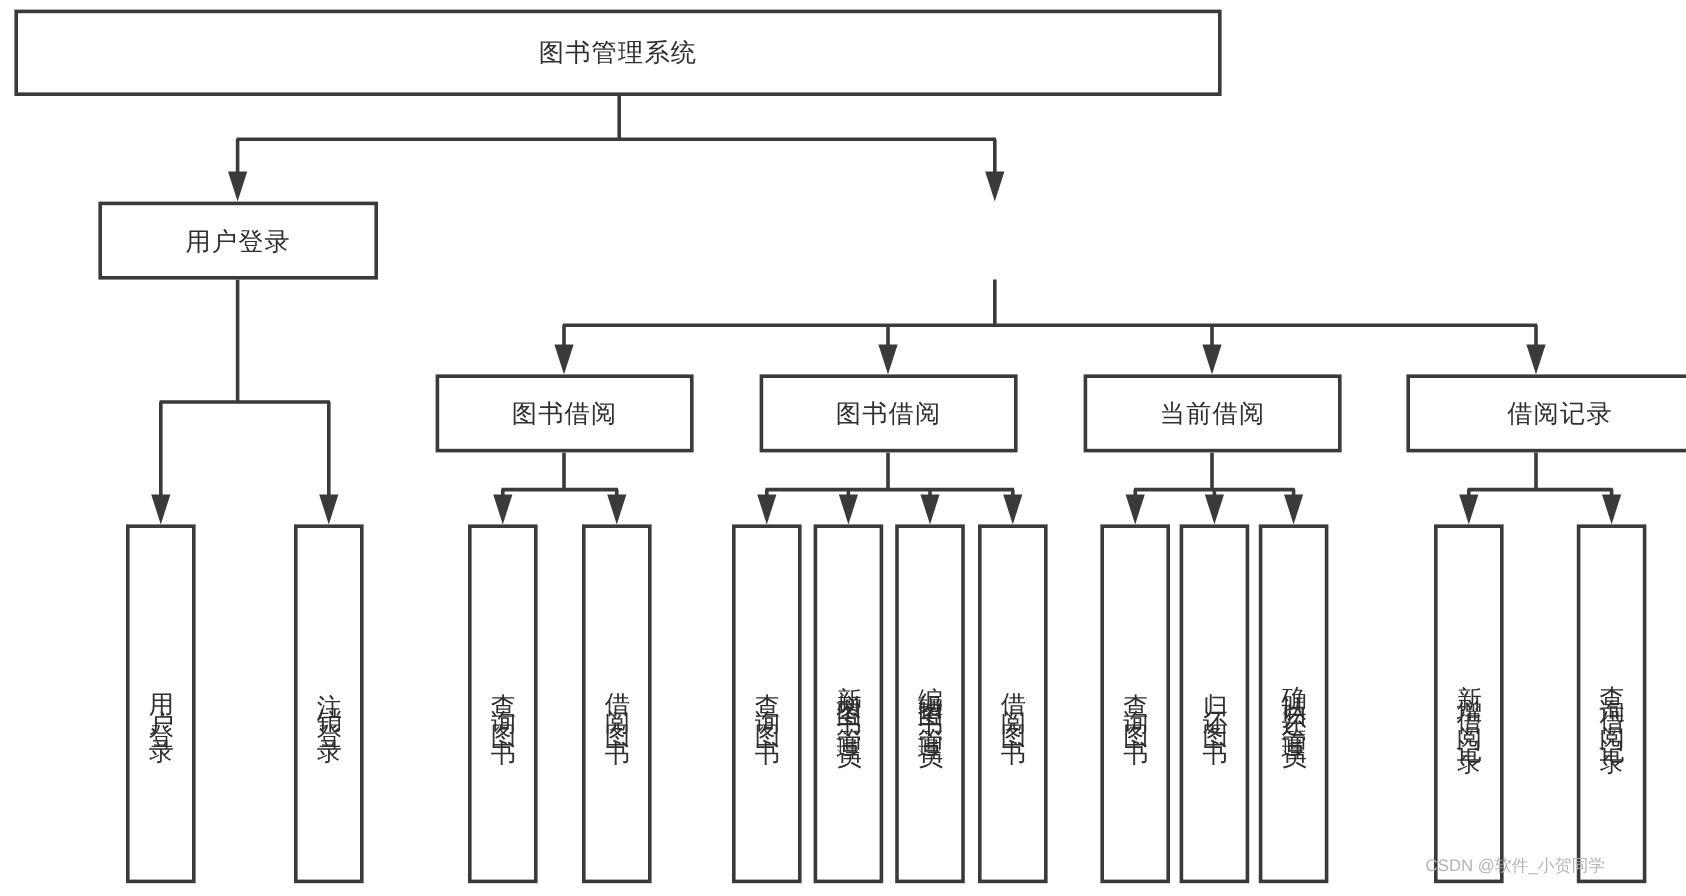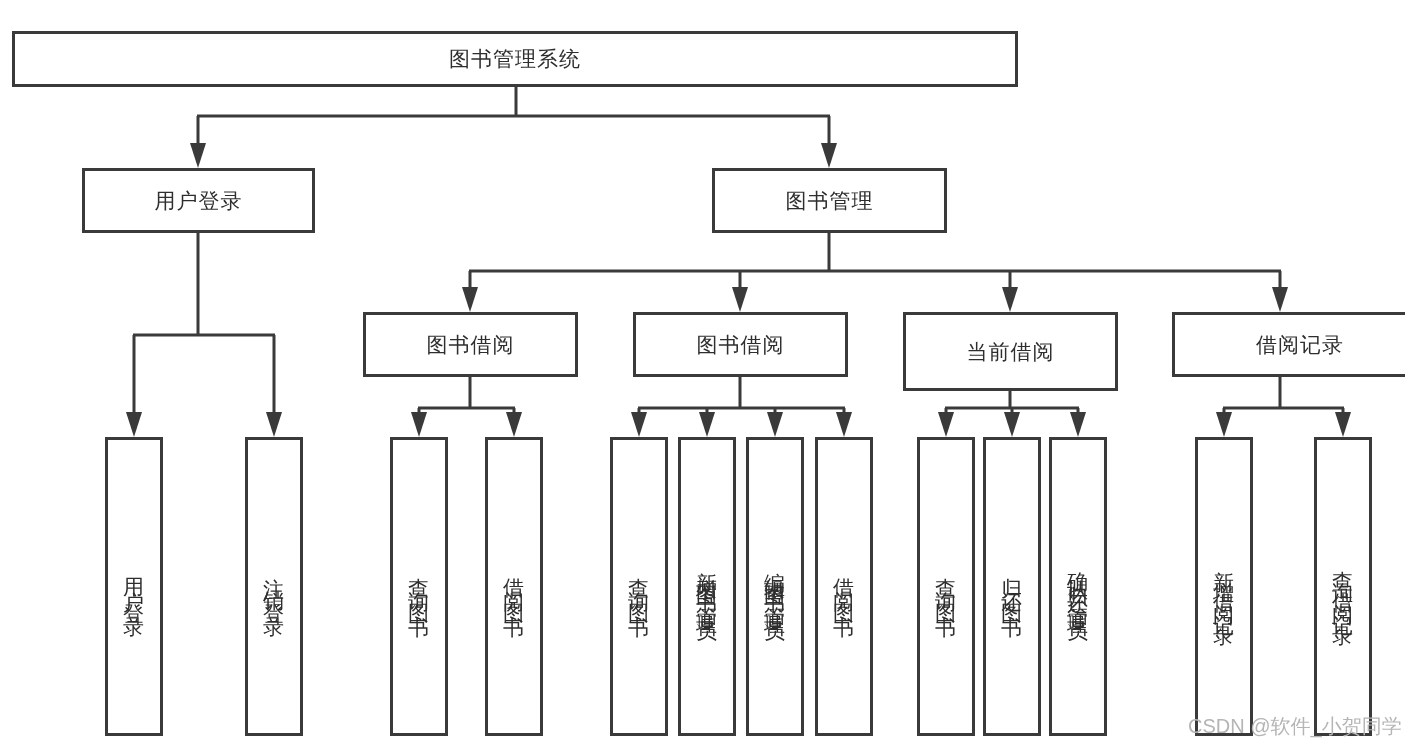--- a/index.html
+++ b/index.html
@@ -33,21 +33,21 @@
     text-orientation:mixed;
     font-size:21px;
     letter-spacing:13px;
     line-height:1;
   }
   .ls-mid{letter-spacing:11px;}
   .ls-tight{letter-spacing:7px;}
   .watermark{
     position:absolute;
     left:1188px;top:713px;
-    font-size:20px;
+    font-size:14px;
     color:var(--watermark,#b5b5b5);
     white-space:nowrap;
     z-index:5;
   }
 </style>
 </head>
 <body>
 
 <div class="canvas">
 
@@ -87,38 +87,35 @@
       <polygon points="1004,412 1020,412 1012,437"></polygon>
       <polygon points="1070,412 1086,412 1078,437"></polygon>
     </g>
     <g>
       <path d="M1280,373 L1280,408 M1223,408 L1344,408 M1224,408 L1224,418 M1343,408 L1343,418" stroke="currentColor" stroke-width="3" fill="none"></path>
       <polygon points="1216,412 1232,412 1224,437"></polygon>
       <polygon points="1335,412 1351,412 1343,437"></polygon>
     </g>
   </svg>
 
-  <div class="node" style="left:12px;top:31px;width:1006px;height:56px">
+  <div class="node" style="left:12px;top:8px;width:1006px;height:72px">
     <span class="lbl">图书管理系统</span>
   </div>
 
   <div class="node" style="left:82px;top:168px;width:233px;height:65px">
     <span class="lbl">用户登录</span>
-  </div>
-  <div class="node" style="left:712px;top:168px;width:235px;height:65px">
-    <span class="lbl">图书管理</span>
   </div>
 
   <div class="node" style="left:363px;top:312px;width:215px;height:65px">
     <span class="lbl">图书借阅</span>
   </div>
   <div class="node" style="left:633px;top:312px;width:215px;height:65px">
     <span class="lbl">图书借阅</span>
   </div>
-  <div class="node" style="left:903px;top:312px;width:215px;height:79px">
+  <div class="node" style="left:903px;top:312px;width:215px;height:65px">
     <span class="lbl">当前借阅</span>
   </div>
   <div class="node" style="left:1172px;top:312px;width:256px;height:65px">
     <span class="lbl">借阅记录</span>
   </div>
 
   <div class="node leaf" style="left:105px;top:437px">
     <span class="vtext">用户登录</span>
   </div>
   <div class="node leaf" style="left:245px;top:437px">

